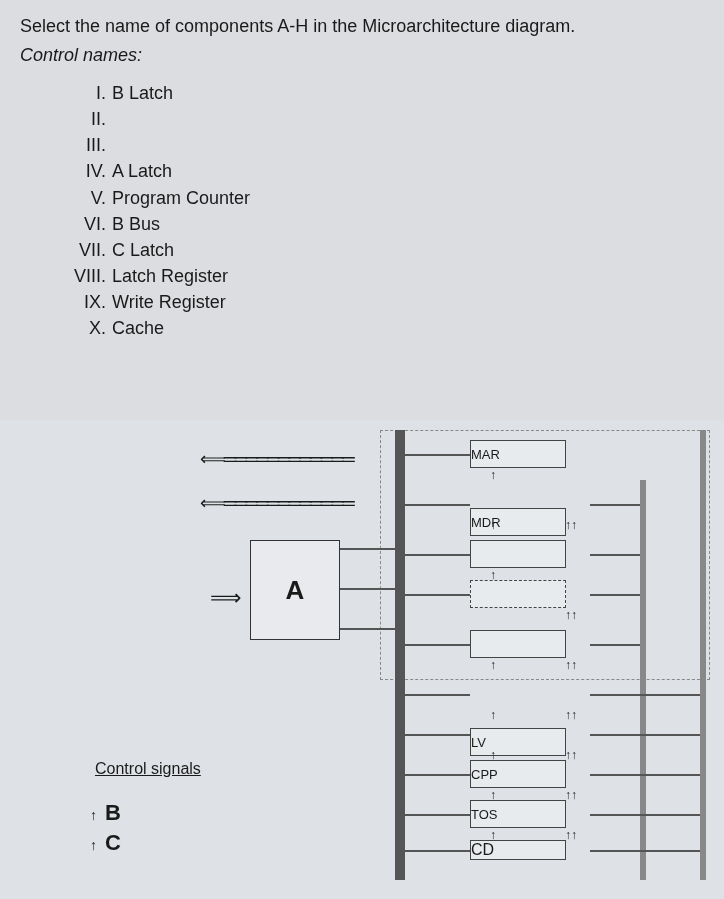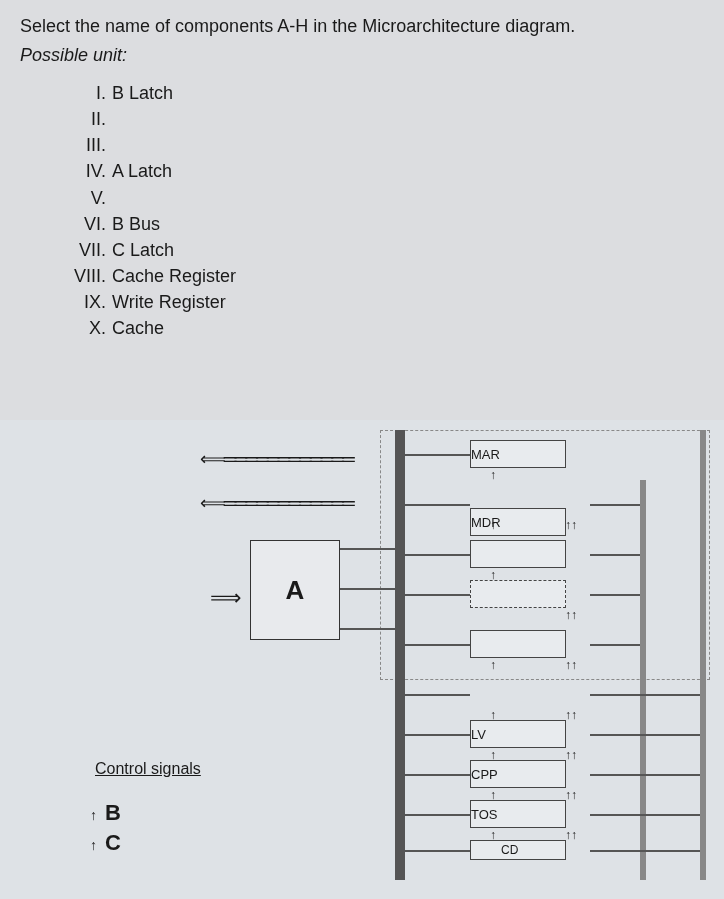--- a/index.html
+++ b/index.html
@@ -109,24 +109,24 @@
       align-items: center;
       justify-content: flex-start;
       font-size: 13px;
     }
     .reg-mar { top: 20px; }
     .reg-mdr { top: 70px; margin-top: 18px; }
     .reg-blank1 { top: 120px; }
     .reg-blank2 { top: 160px; border-style: dashed; }
     .reg-blank3 { top: 210px; }
     .reg-sp { top: 260px; }
-    .reg-lv { top: 300px; }
+    .reg-lv { top: 308px; }
     .reg-cpp { top: 340px; }
     .reg-tos { top: 380px; }
-    .reg-last { top: 420px; height: 20px; font-size: 12px; padding-left: 30px;}
+    .reg-last { top: 420px; height: 20px; font-size: 16px;}
     .arrow-small {
       position: absolute;
       font-size: 12px;
     }
     .dashed-box {
       position: absolute;
       border: 1px dashed #888;
     }
     .big-dashed {
       left: 380px;
@@ -161,51 +161,52 @@
     .connector {
       position: absolute;
       height: 1.5px;
       background: #555;
     }
   </style>
 </head>
 <body>
 
 <div class="question-text">Select the name of components A-H in the Microarchitecture diagram.</div>
-<div class="possible-names">Possible unit:</div>
+<div class="possible-names">Control names:</div>
 
 <ul class="name-list">
   <li>
       <span class="num">I.</span>
       <span>B Latch</span>
     </li>
   <li>
       <span class="num">II.</span>
     </li>
   <li>
       <span class="num">III.</span>
     </li>
   <li>
       <span class="num">IV.</span>
       <span>A Latch</span>
     </li>
   <li>
       <span class="num">V.</span>
+      <span>Program Counter</span>
     </li>
   <li>
       <span class="num">VI.</span>
       <span>B Bus</span>
     </li>
   <li>
       <span class="num">VII.</span>
       <span>C Latch</span>
     </li>
   <li>
       <span class="num">VIII.</span>
-      <span>Cache Register</span>
+      <span>Latch Register</span>
     </li>
   <li>
       <span class="num">IX.</span>
       <span>Write Register</span>
     </li>
   <li>
       <span class="num">X.</span>
       <span>Cache</span>
     </li>
 </ul>

